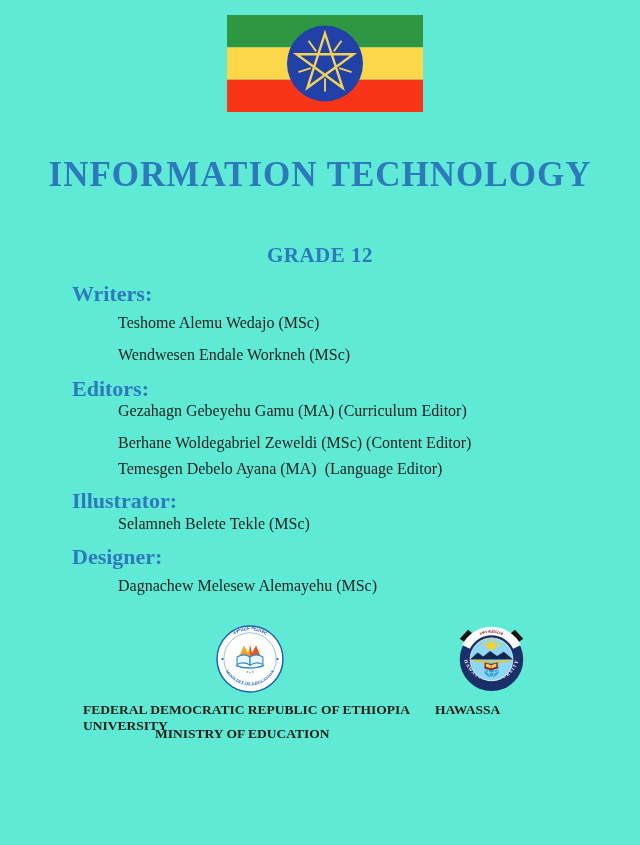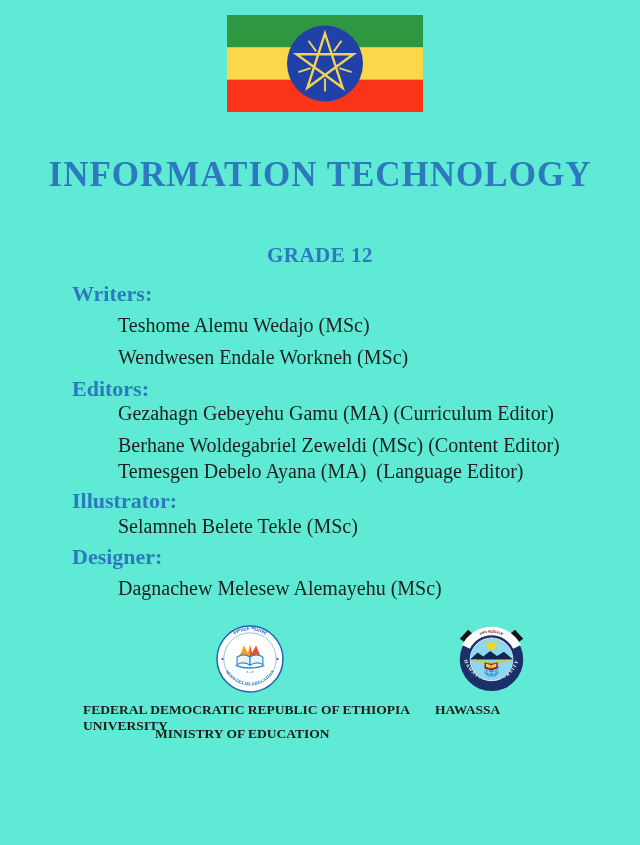--- a/index.html
+++ b/index.html
@@ -9,21 +9,21 @@
     background:#5eead4;
     font-family:"Liberation Serif", serif;
     overflow:hidden;
   }
   .flag{position:absolute;left:227px;top:15px;width:196px;height:97px;}
   .title-line{position:absolute;left:0;width:100%;text-align:center;font-weight:bold;color:#2E79BE;}
   .title-main{top:155px;font-size:35px;letter-spacing:1px;}
   .title-sub{top:205px;font-size:24px;letter-spacing:0.5px;}
   .title-grade{top:243px;font-size:21px;letter-spacing:0.5px;}
   .clabel{position:absolute;left:72px;font-size:22px;font-weight:bold;color:#2E79BE;}
-  .cname{position:absolute;left:118px;font-size:20px;color:#1F1F1F;white-space:pre-wrap;}
+  .cname{position:absolute;left:118px;font-size:16px;color:#1F1F1F;white-space:pre-wrap;}
   .moe-logo{position:absolute;left:216px;top:625px;width:68px;height:68px;}
   .hu-logo{position:absolute;left:457px;top:623px;width:69px;height:70px;}
   .footer-line1{position:absolute;top:702px;left:83px;width:500px;font-size:13.5px;font-weight:bold;color:#1E1B18;}
   .footer-line1 .gap{display:inline-block;width:25px;}
   .footer-line2{position:absolute;top:726px;left:155px;font-size:13.5px;font-weight:bold;color:#1E1B18;}
 </style>
 </head>
 <body>
 
 <div class="page">

